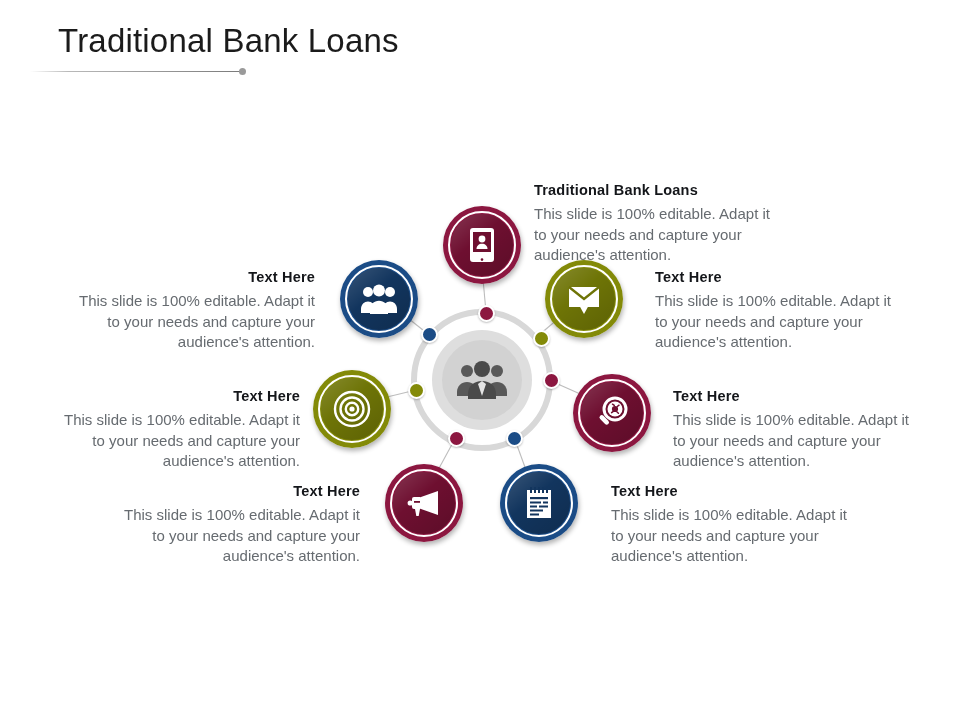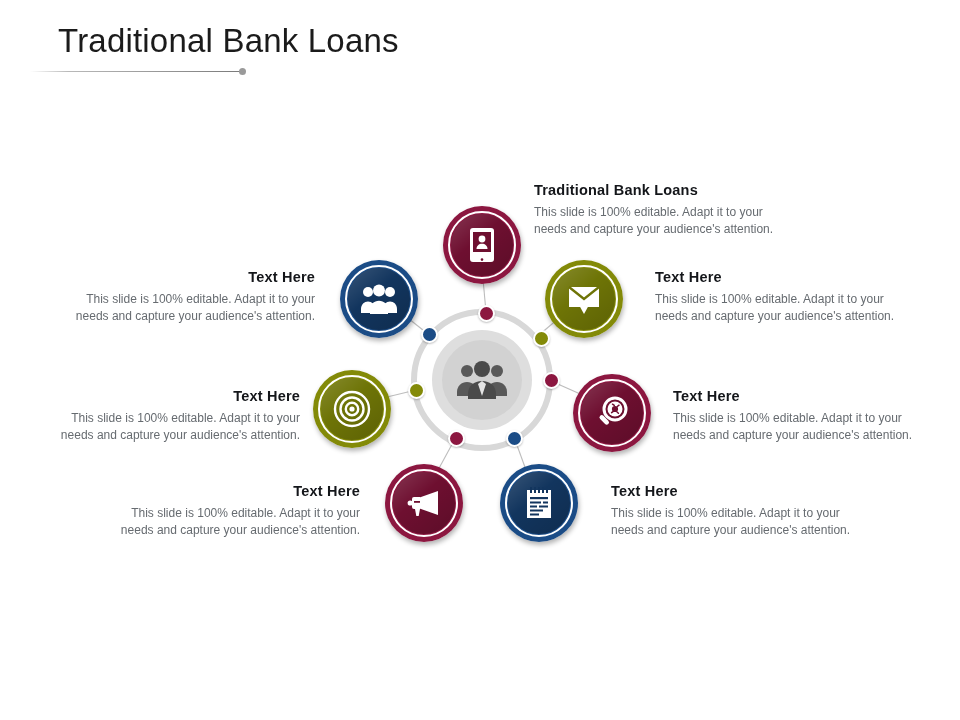--- a/index.html
+++ b/index.html
@@ -75,21 +75,21 @@
     box-shadow:0 1px 2px rgba(0,0,0,.25);
   }
 
   
   .tb{position:absolute;}
   .tb .hd{
     font-size:14.5px;font-weight:bold;color:#14161a;margin:0 0 6px 0;
     letter-spacing:.2px;
   }
   .tb .bd{
-    font-size:12px;color:#666b70;line-height:1.38;margin:0;
+    font-size:15px;color:#666b70;line-height:1.38;margin:0;
   }
   .tb.right{text-align:left;}
   .tb.left{text-align:right;}
 </style>
 </head>
 <body>
 
 <div class="slide">
 
   <div class="slide-title">Traditional  Bank Loans</div>

